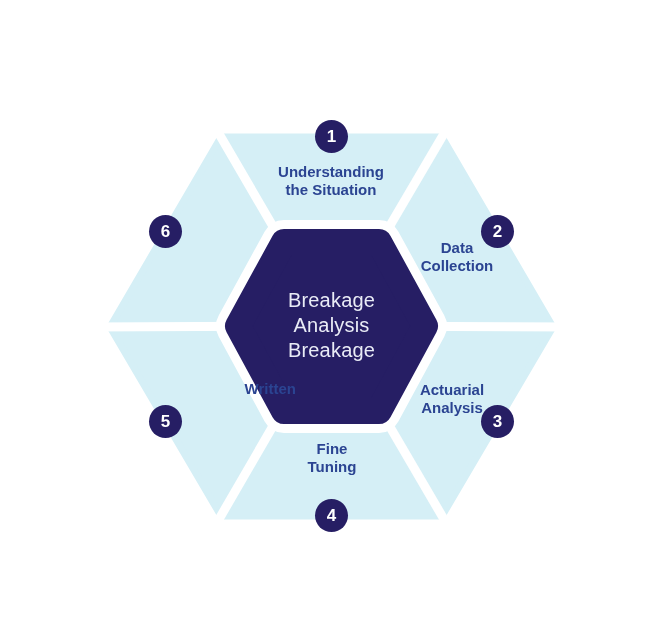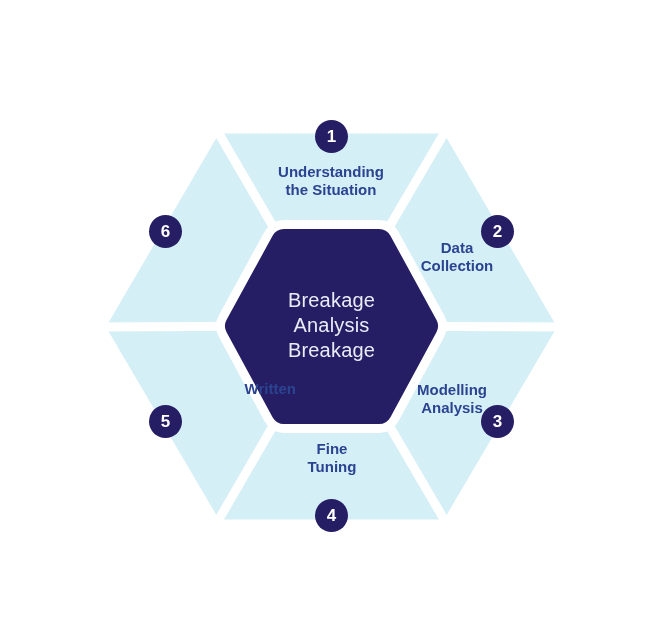--- a/index.html
+++ b/index.html
@@ -132,21 +132,21 @@
 
   <div class="step-label" style="left:246px; top:163px;">
     <span>Understanding</span>
     <span>the Situation</span>
   </div>
   <div class="step-label" style="left:372px; top:239px;">
     <span>Data</span>
     <span>Collection</span>
   </div>
   <div class="step-label" style="left:367px; top:381px;">
-    <span>Modelling</span>
+    <span>Actuarial</span>
     <span>Analysis</span>
   </div>
   <div class="step-label" style="left:247px; top:440px;">
     <span>Fine</span>
     <span>Tuning</span>
   </div>
   <div class="step-label" style="left:126px; top:380px;text-align:right;">
     <span>Written</span>
   </div>
 

